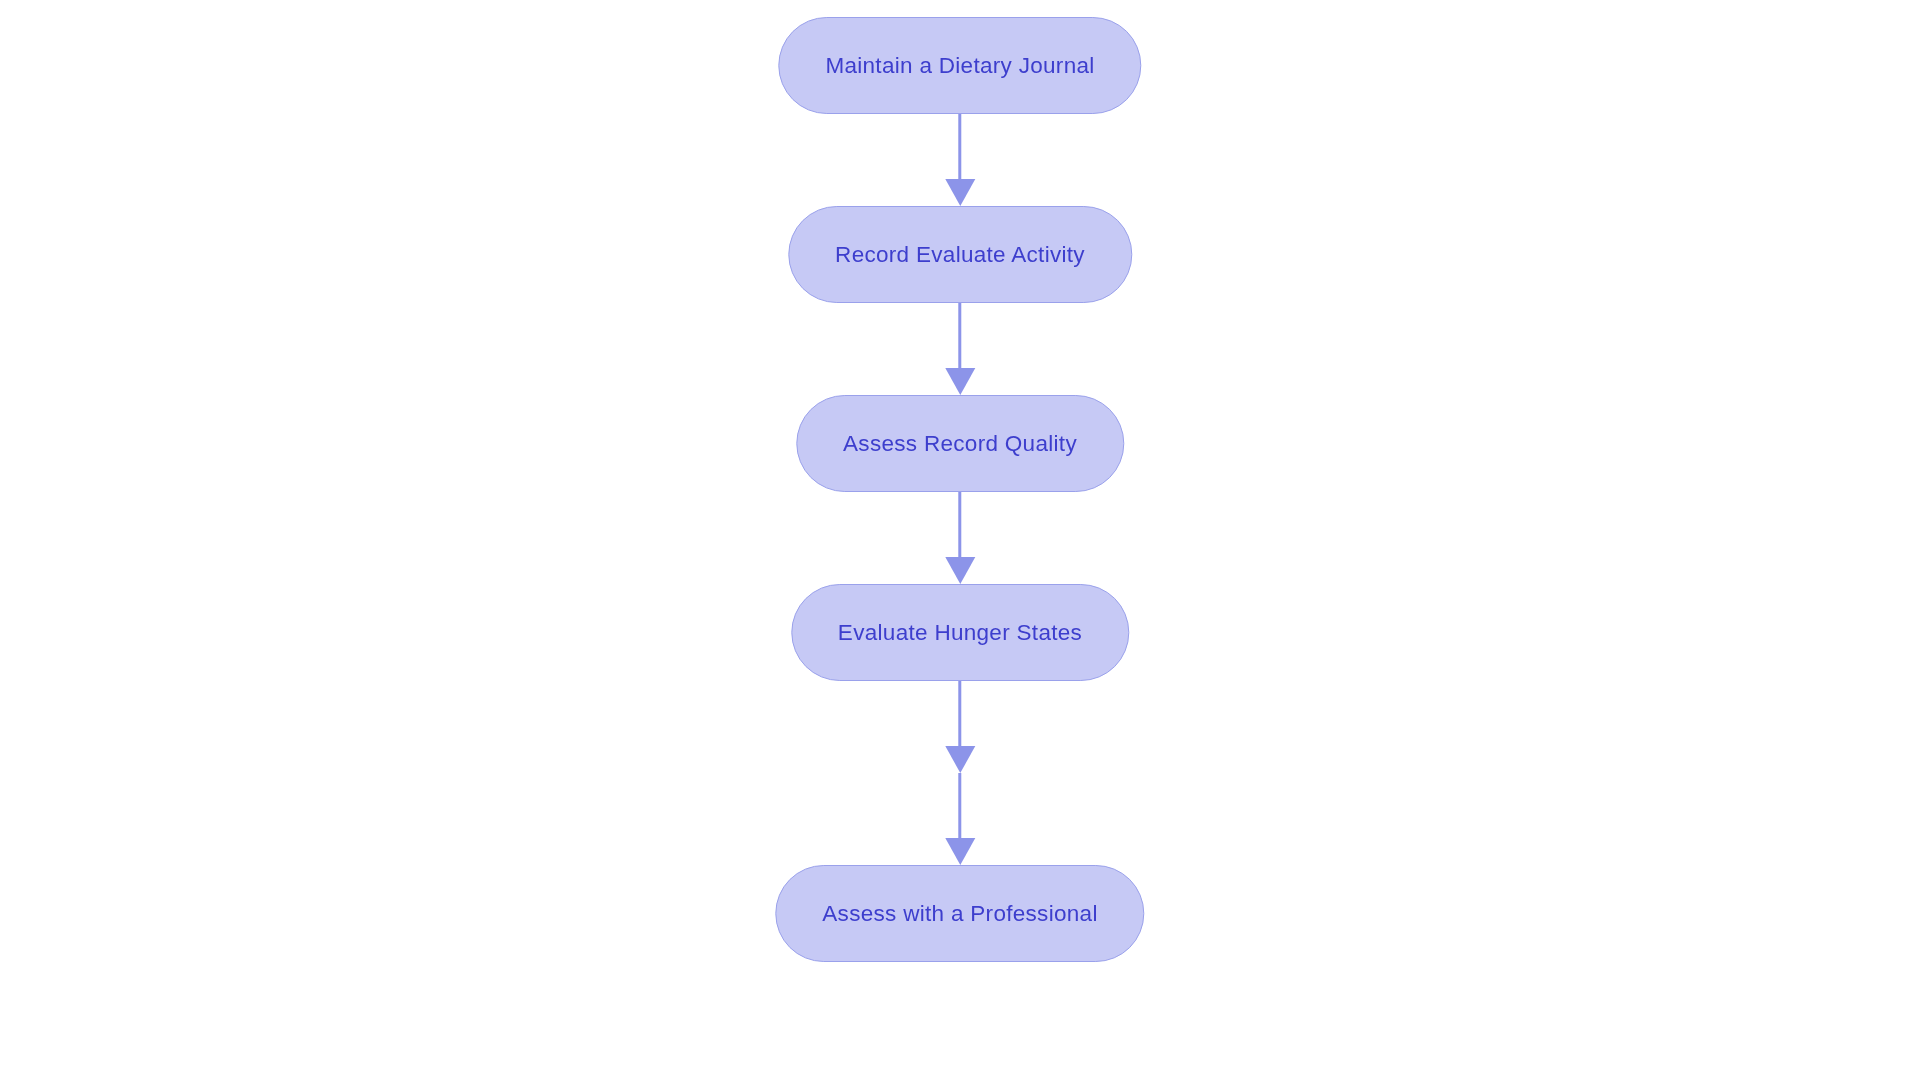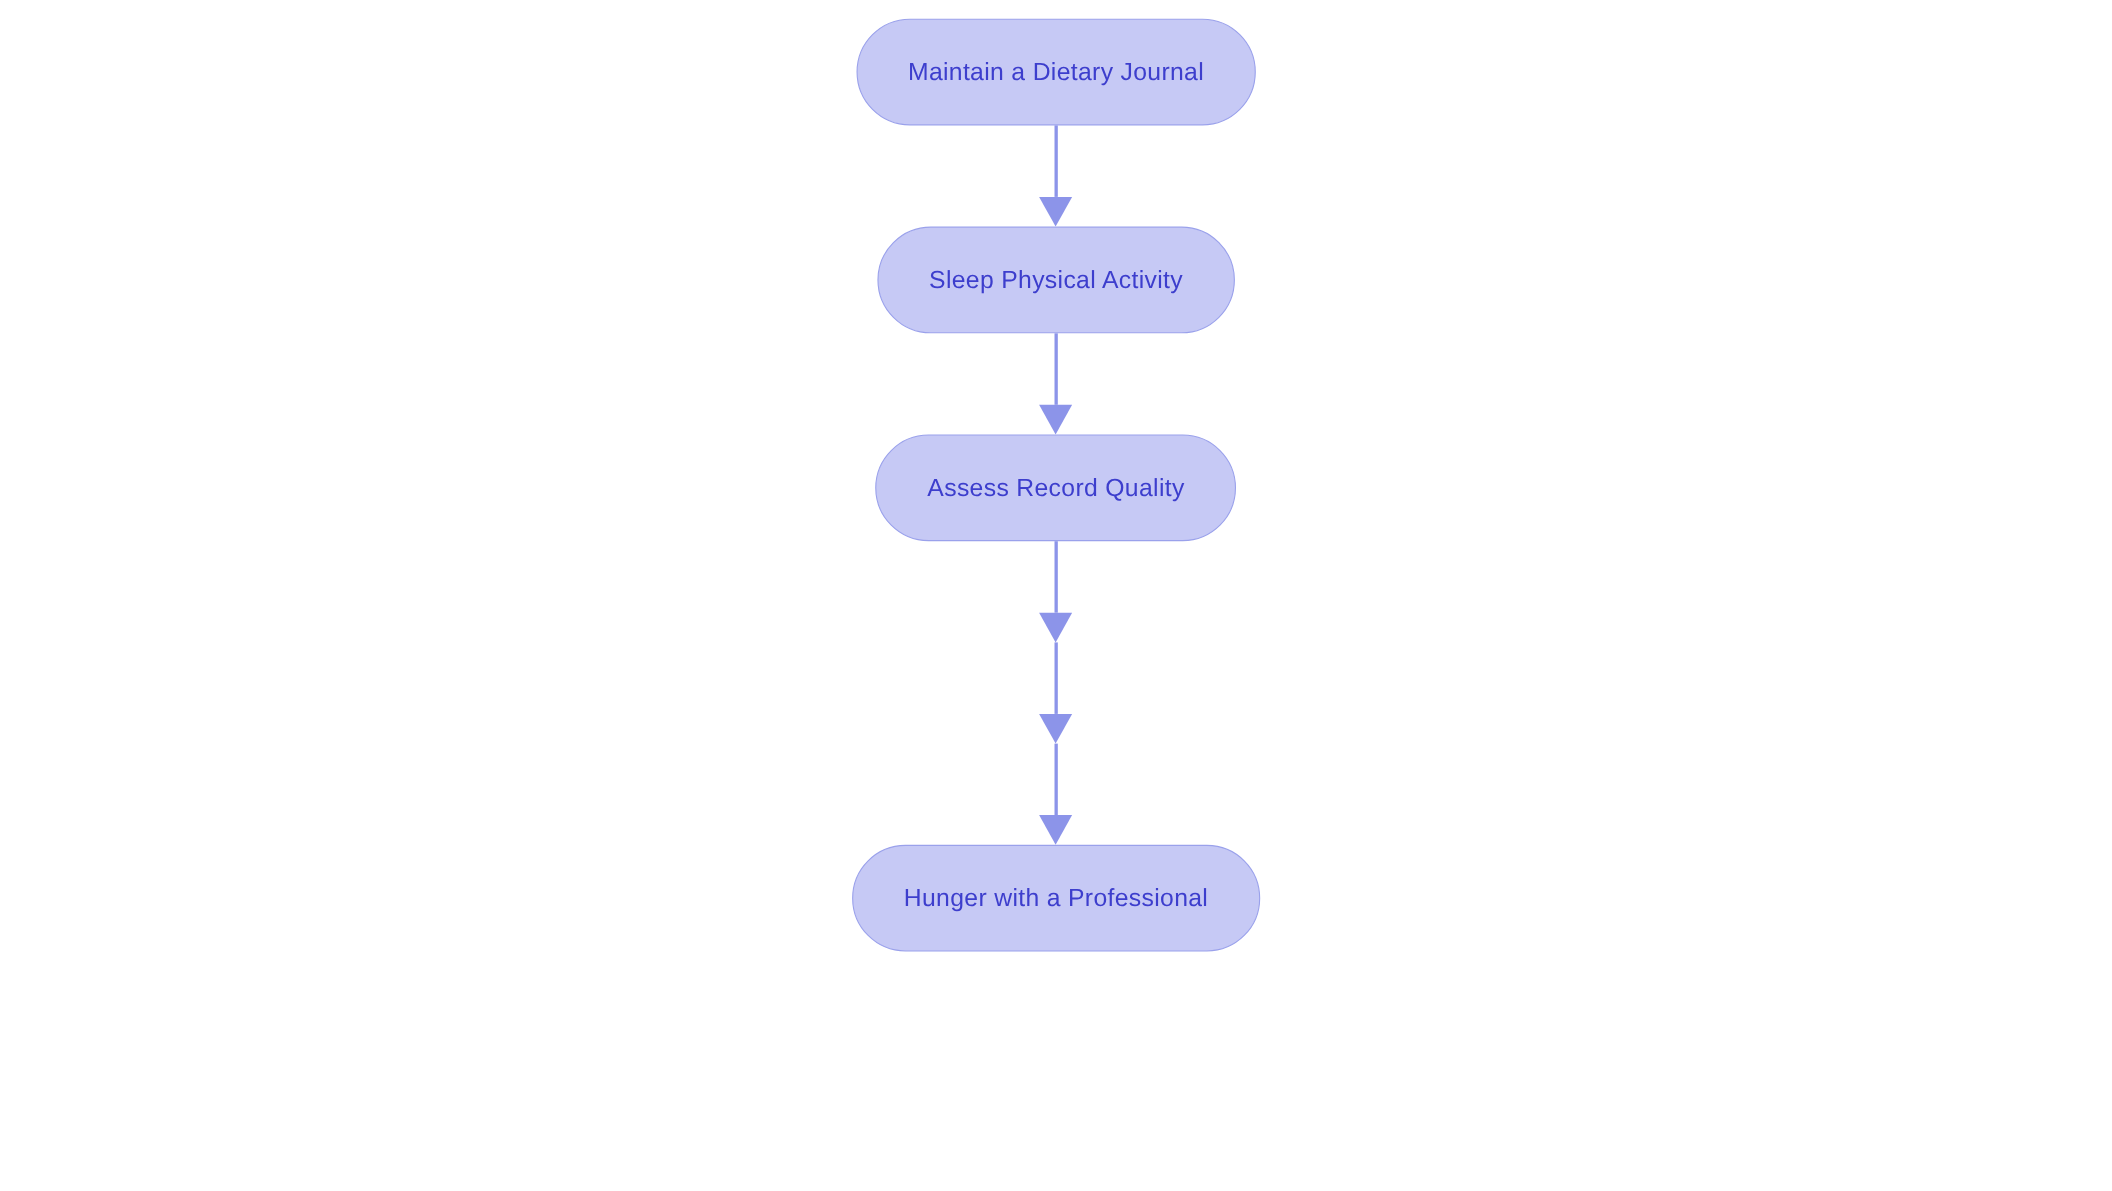--- a/index.html
+++ b/index.html
@@ -70,42 +70,43 @@
 <div class="stage">
   <div class="flow">
 
     <div class="node">Maintain a Dietary Journal</div>
 
     <div class="connector">
       <div class="arrow-line"></div>
       <div class="arrow-head"></div>
     </div>
 
-    <div class="node">Sleep Physical Activity</div>
+    <div class="node">Record Evaluate Activity</div>
 
     <div class="connector">
       <div class="arrow-line"></div>
       <div class="arrow-head"></div>
     </div>
 
     <div class="node">Assess Record Quality</div>
 
     <div class="connector">
       <div class="arrow-line"></div>
       <div class="arrow-head"></div>
     </div>
 
+    <div class="node">Evaluate Hunger States</div>
 
     <div class="connector">
       <div class="arrow-line"></div>
       <div class="arrow-head"></div>
     </div>
 
 
     <div class="connector">
       <div class="arrow-line"></div>
       <div class="arrow-head"></div>
     </div>
 
-    <div class="node">Hunger with a Professional</div>
+    <div class="node">Assess with a Professional</div>
 
   </div>
 </div>
 
 </body></html>

